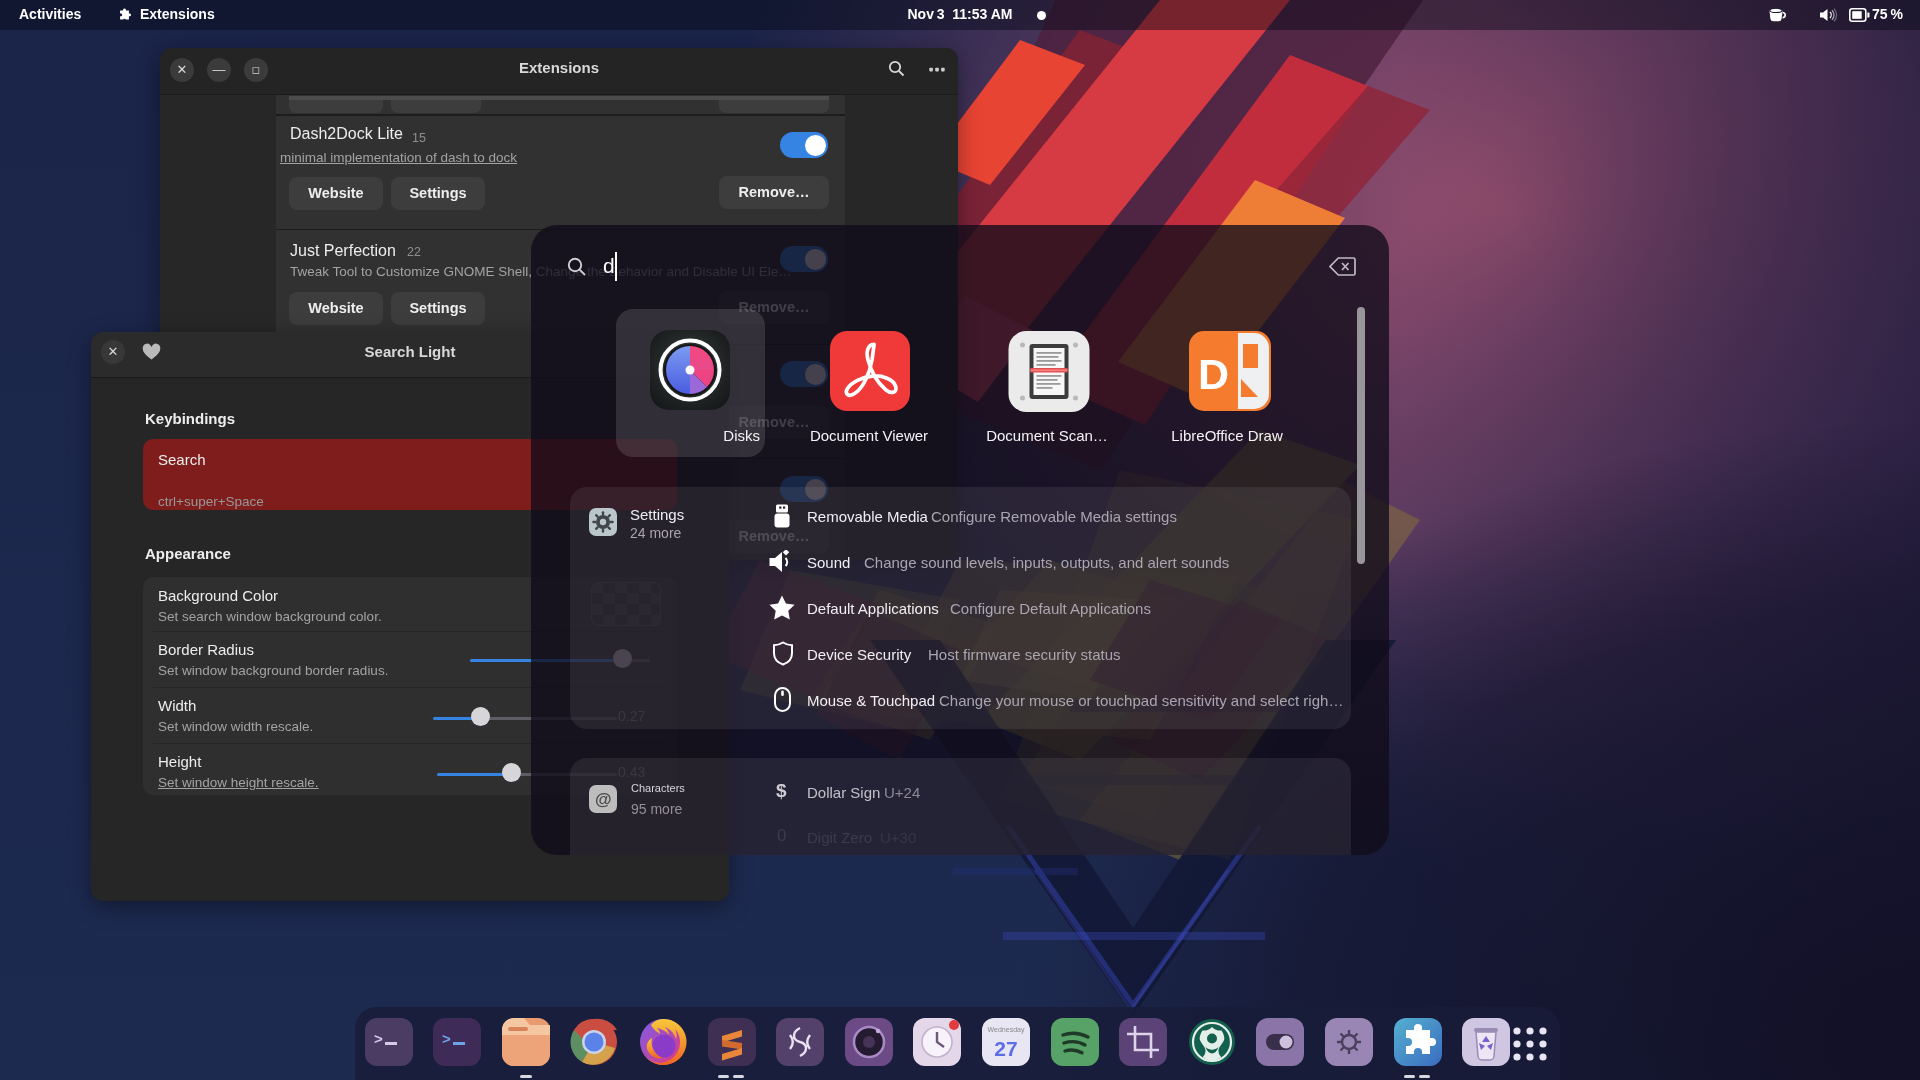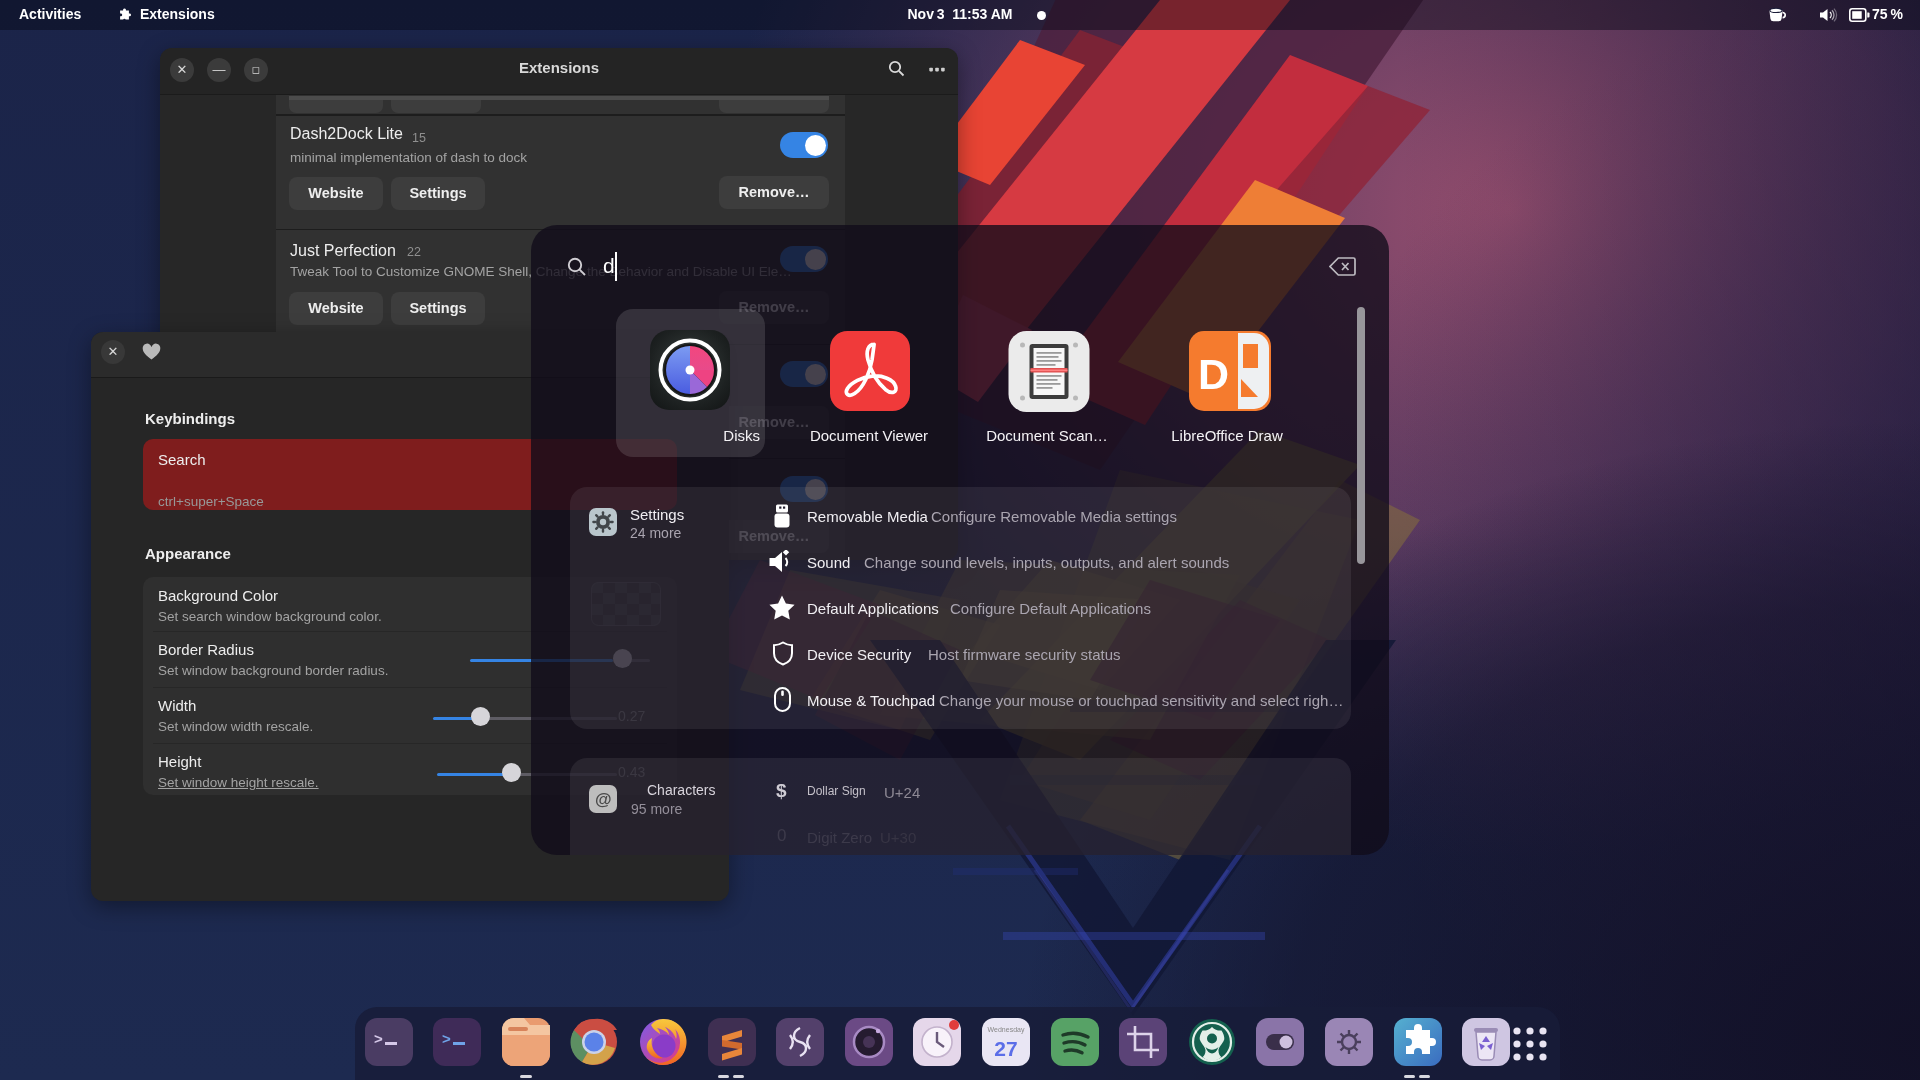--- a/index.html
+++ b/index.html
@@ -119,21 +119,21 @@
  <div class="abs" style="left:116px;top:47px;width:569px;height:465px;background:#313131;"></div>
 
  <div class="abs" style="left:129px;top:48px;width:540px;height:4px;background:#4c4c4c;"></div>
  <div class="abs" style="left:129px;top:52px;width:94px;height:13px;background:#3d3d3d;border-radius:0 0 7px 7px;"></div>
  <div class="abs" style="left:231px;top:52px;width:90px;height:13px;background:#3d3d3d;border-radius:0 0 7px 7px;"></div>
  <div class="abs" style="left:559px;top:52px;width:110px;height:13px;background:#3d3d3d;border-radius:0 0 7px 7px;"></div>
  <div class="abs" style="left:116px;top:66px;width:569px;height:1.5px;background:#1d1d1d;"></div>
 
  <div class="abs rowtitle" style="left:130px;top:77px;">Dash2Dock Lite</div>
  <div class="abs" style="left:252px;top:83px;font-size:12.5px;color:#8f8f8f;">15</div>
- <div class="abs rowsub" style="left:130px;top:102px;">minimal implementation of dash to dock</div>
+ <div class="abs rowsub" style="left:120px;top:102px;text-decoration:underline;">minimal implementation of dash to dock</div>
  <div class="abs btn" style="left:129px;top:129px;width:94px;">Website</div>
  <div class="abs btn" style="left:231px;top:129px;width:94px;">Settings</div>
  <div class="abs btn" style="left:559px;top:128px;width:110px;">Remove…</div>
  <div class="abs toggle" style="left:620px;top:84px;">
         <div class="knob"></div>
       </div>
  <div class="abs" style="left:116px;top:181px;width:569px;height:1px;background:#1d1d1d;"></div>
 
  <div class="abs rowtitle" style="left:130px;top:194px;">Just Perfection</div>
  <div class="abs" style="left:247px;top:197px;font-size:12.5px;color:#8f8f8f;">22</div>
@@ -181,20 +181,21 @@
   <rect x="12.1" y="0.8" width="3.6" height="3.6" rx="0.8" fill="#cfcfcf"></rect>
  </svg>
 </div>
 
 <div id="prefs" class="abs win" style="left:91px;top:332px;width:638px;height:569px;background:#262626;overflow:hidden;">
  <div class="titlebar abs" style="height:46px;background:#2b2b2b;border-bottom:1px solid #1a1a1a;"></div>
  <div class="abs circbtn" style="left:10px;top:8px;background:#383838;">✕</div>
  <svg class="abs" style="left:51px;top:11px" width="19" height="18" viewBox="0 0 20 18">
   <path fill="#b9b9b9" d="M10 17 C4 12.5 0.8 9 0.8 5.6 A4.6 4.6 0 0 1 10 4 A4.6 4.6 0 0 1 19.2 5.6 C19.2 9 16 12.5 10 17 z"></path>
  </svg>
+ <div class="abs" style="left:0;top:11px;width:100%;text-align:center;font-size:15px;font-weight:bold;color:#d9d9d9;">Search Light</div>
 
  <div class="abs" style="left:54px;top:78px;font-size:15px;font-weight:bold;color:#ededed;">Keybindings</div>
  <div class="abs" style="left:52px;top:107px;width:534px;height:71px;background:#7f1d1d;border-radius:10px;">
    <div class="abs rowtitle" style="left:15px;top:12px;font-size:15px;">Search</div>
    <div class="abs" style="left:15px;top:34px;font-size:13.5px;color:#989898;margin-top:21px;">ctrl+super+Space</div>
  </div>
  <div class="abs" style="left:54px;top:213px;font-size:15px;font-weight:bold;color:#ededed;">Appearance</div>
  <div class="abs" style="left:52px;top:245px;width:534px;height:218px;background:#2f2f2f;border-radius:10px;">
 
    <div class="abs rowtitle" style="left:15px;top:10px;font-size:15px;">Background Color</div>
@@ -380,24 +381,24 @@
   <rect x="7.2" y="3.5" width="2.6" height="5.5" rx="1.3" fill="#fff"></rect>
  </svg>
  <div class="abs" style="left:276px;top:467px;font-size:15px;color:#f0eef2;">Mouse &amp; Touchpad</div>
  <div class="abs" style="left:408px;top:467px;font-size:15px;color:#aaa5b0;">Change your mouse or touchpad sensitivity and select righ…</div>
  
  <div class="abs" style="left:39px;top:533px;width:781px;height:120px;background:rgba(255,255,255,0.075);border-radius:17px;"></div>
  <svg class="abs" style="left:58px;top:560px" width="28" height="28" viewBox="0 0 28 28">
   <rect width="28" height="28" rx="7" fill="#bdbdbd"></rect>
   <text x="6" y="20" font-size="17" font-weight="bold" fill="#4a4a4a">@</text>
  </svg>
- <div class="abs" style="left:116px;top:557px;font-size:14px;color:#d8d4dc;">Characters</div>
+ <div class="abs" style="left:100px;top:557px;font-size:11px;color:#d8d4dc;">Characters</div>
  <div class="abs" style="left:100px;top:576px;font-size:14px;color:#948f9a;">95 more</div>
  <div class="abs" style="left:245px;top:555px;font-size:19px;font-weight:bold;color:#cfccd4;">$</div>
- <div class="abs" style="left:276px;top:559px;font-size:12px;color:#c4c0c9;">Dollar Sign</div>
+ <div class="abs" style="left:276px;top:559px;font-size:15px;color:#c4c0c9;">Dollar Sign</div>
  <div class="abs" style="left:353px;top:559px;font-size:15px;color:#8d8894;">U+24</div>
  <div class="abs" style="left:246px;top:601px;font-size:17px;color:#6a6572;opacity:0.35;">0</div>
  <div class="abs" style="left:276px;top:604px;font-size:15px;color:#6a6572;opacity:0.35;">Digit Zero</div>
  <div class="abs" style="left:349px;top:604px;font-size:15px;color:#59545f;opacity:0.35;">U+30</div>
  
  <div class="abs" style="left:826px;top:82px;width:8px;height:257px;border-radius:4px;background:#98969b;"></div>
 </div>
 
 <div id="dock" class="abs" style="left:355px;top:1007px;width:1205px;height:73px;background:rgba(24,28,56,0.85);border-radius:22px 22px 0 0;">
  <svg class="abs" style="left:10px;top:11px" width="48" height="48" viewBox="0 0 48 48">

